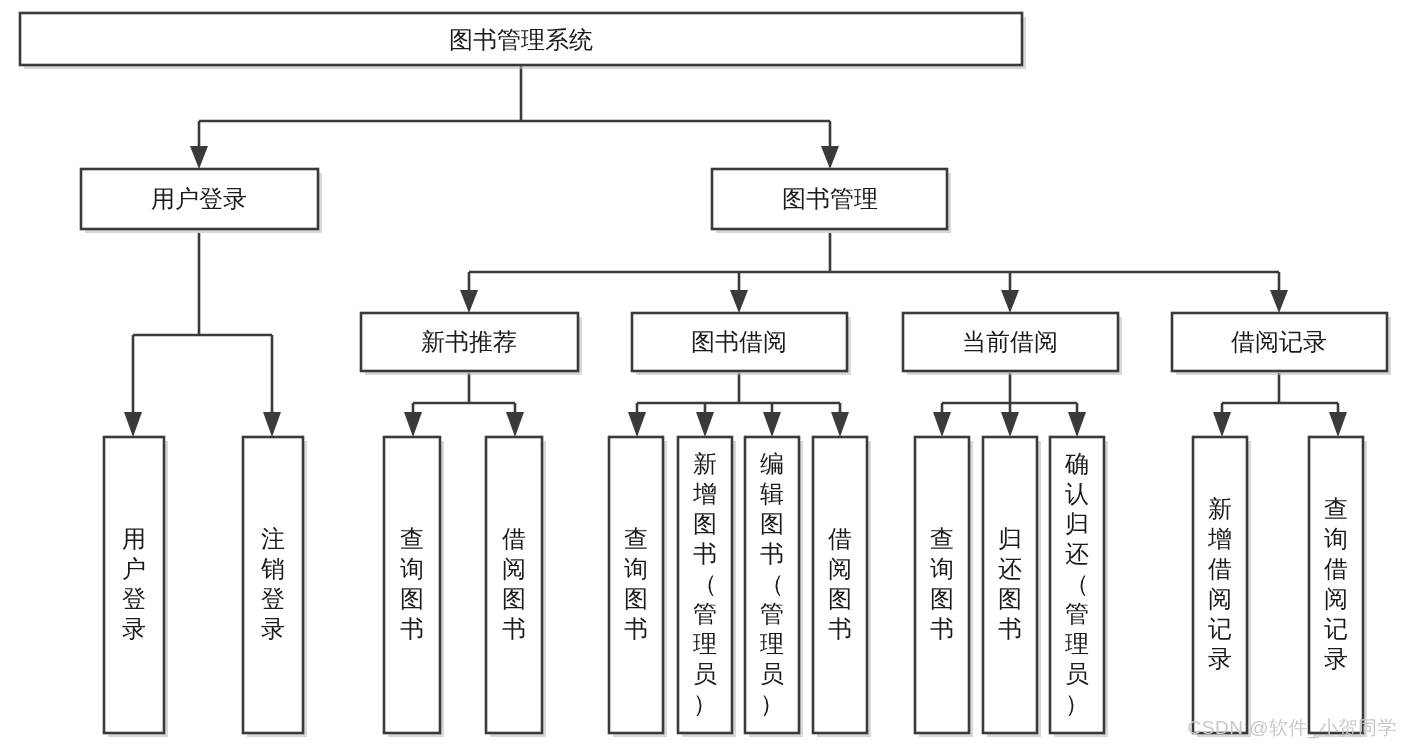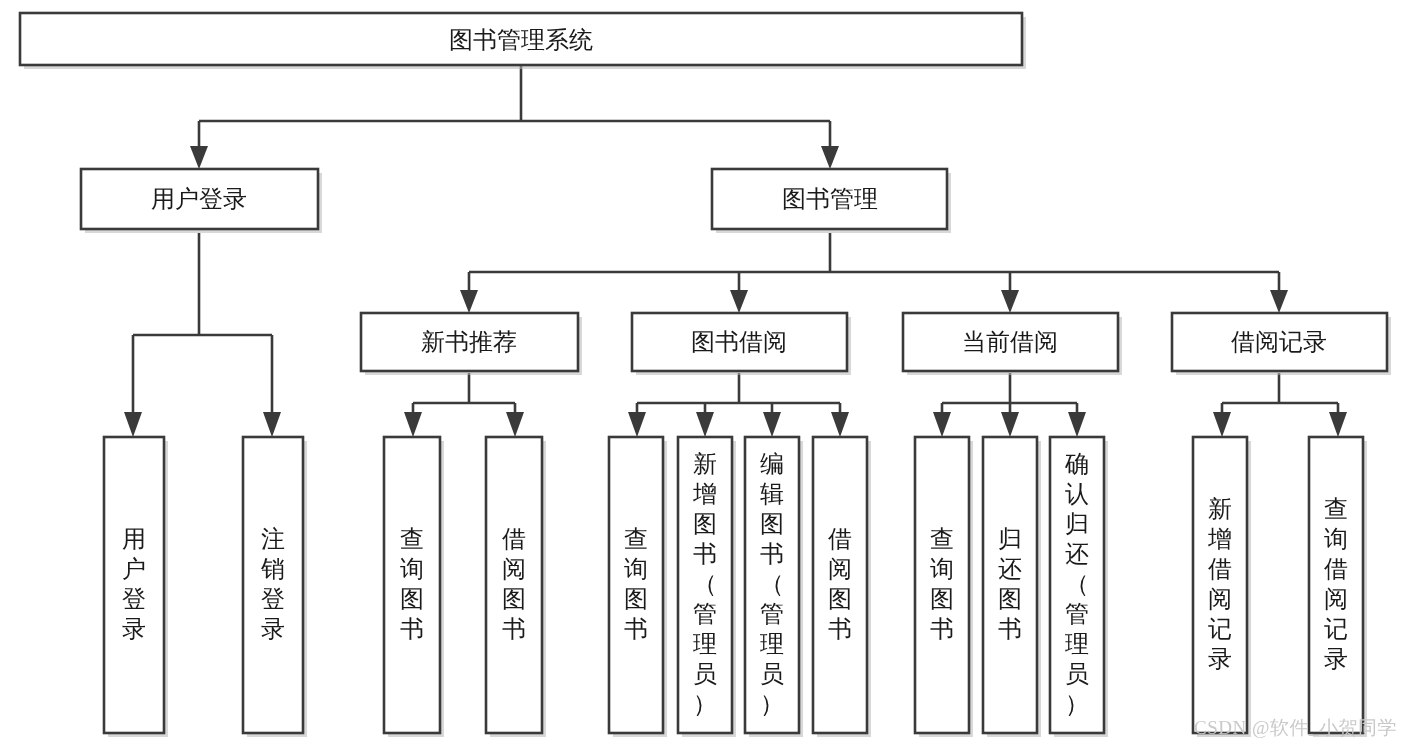--- a/index.html
+++ b/index.html
@@ -51,21 +51,21 @@
     font-family: "DejaVu Sans", "Liberation Sans", sans-serif;
     font-size: 24px;
     text-anchor: middle;
   }
   .watermark {
     position: absolute;
     right: 8px;
     bottom: 6px;
     color: #c9c9c9;
     font-size: 19px;
-    font-family: Liberation Serif, serif;
+    font-family: Liberation Sans, sans-serif;
     letter-spacing: 0.5px;
     white-space: nowrap;
     user-select: none;
   }
 </style>
 </head>
 <body>
 
 <svg id="diagram" viewBox="0 0 1405 747">
 

